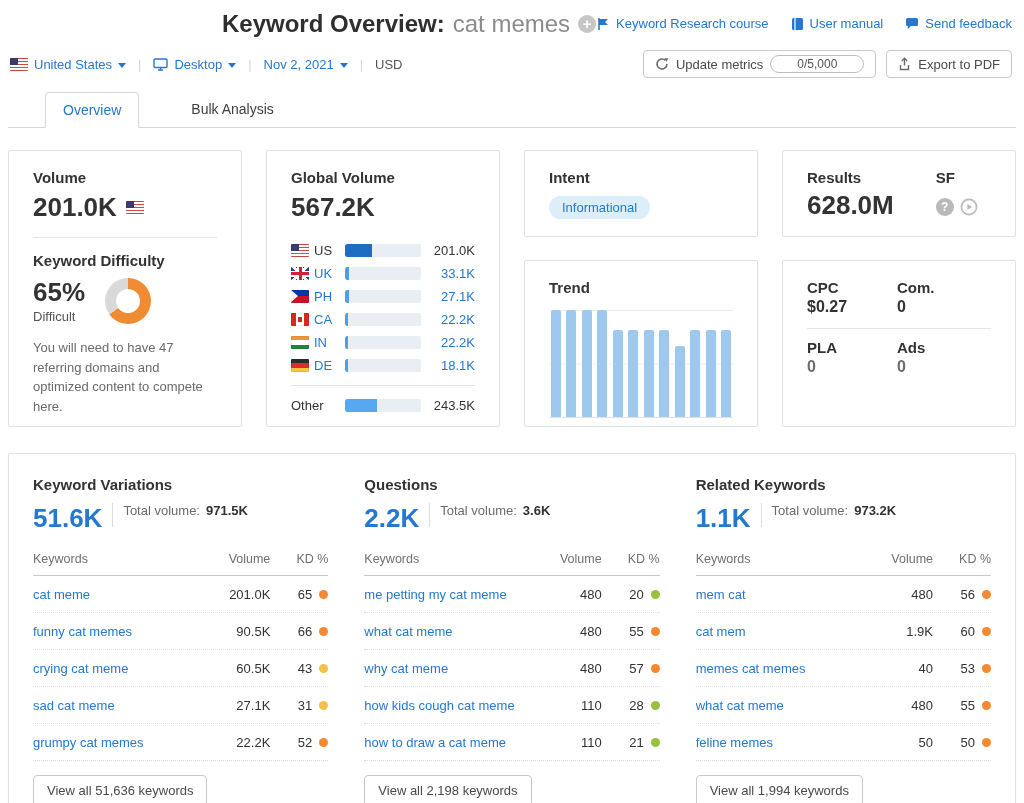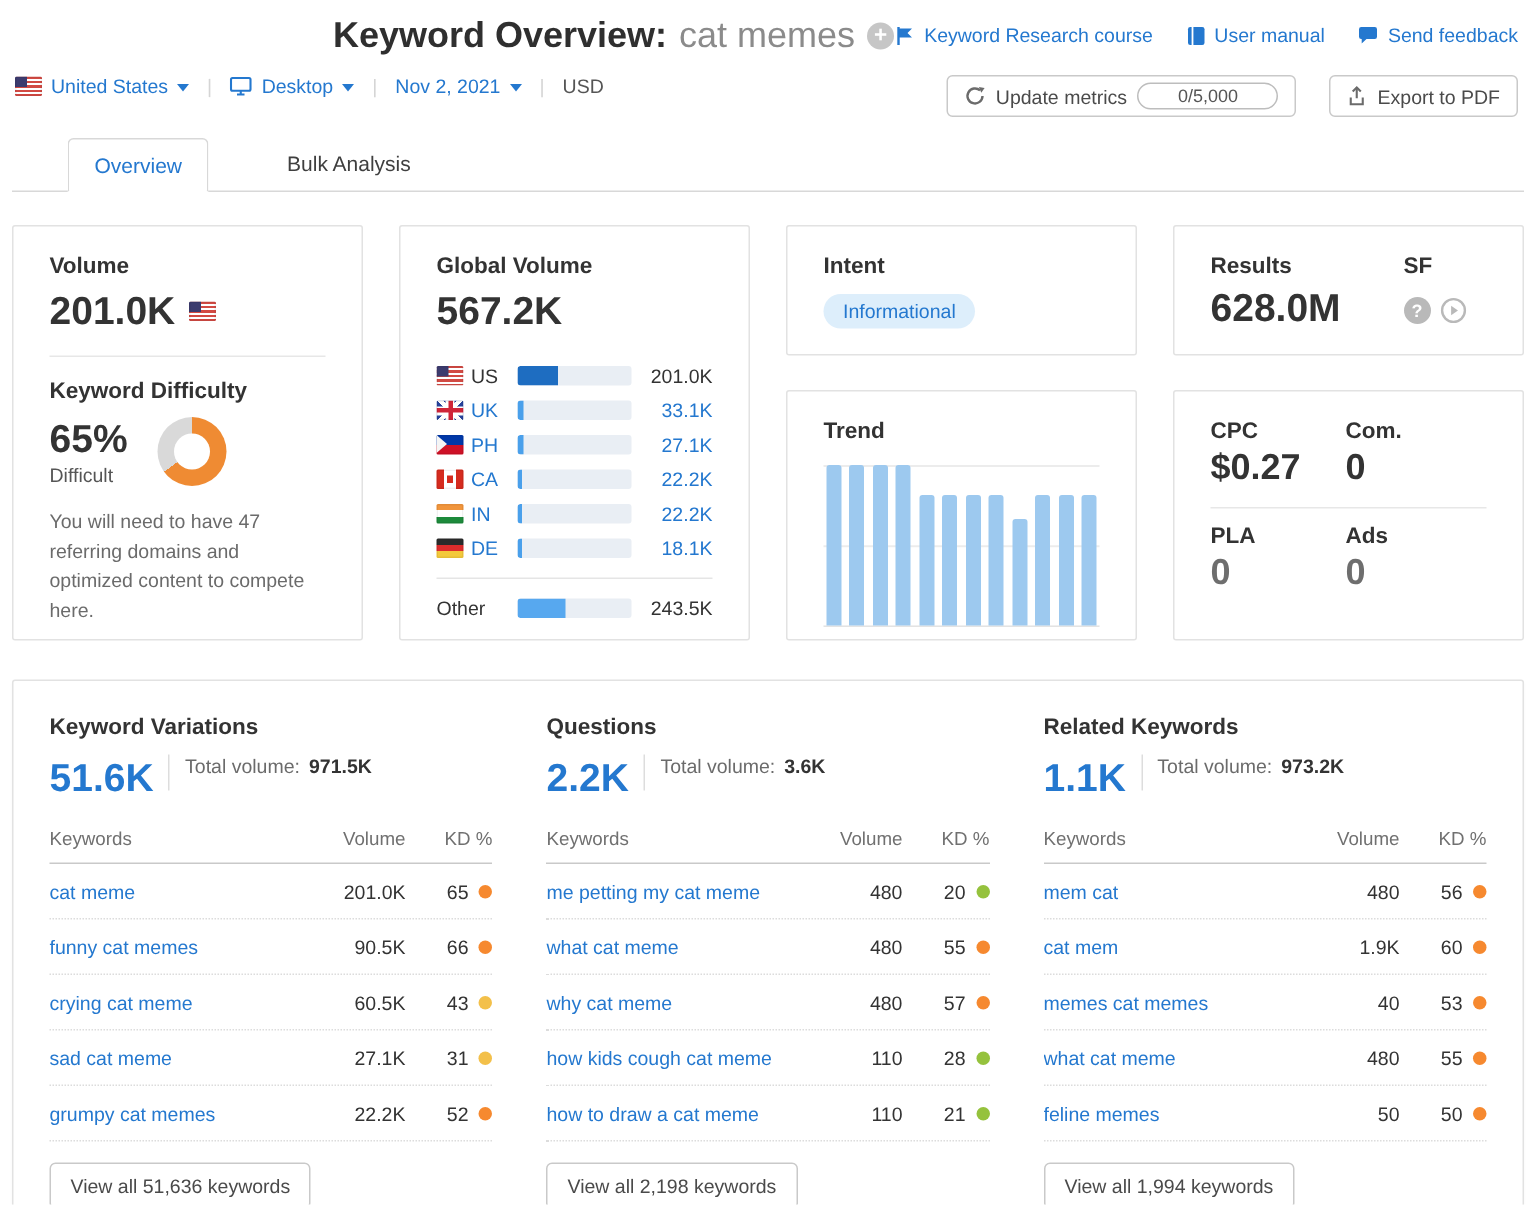--- a/index.html
+++ b/index.html
@@ -13,27 +13,27 @@
 
   
   .top-row { display:flex; justify-content:flex-end; align-items:flex-start; padding:2px 4px 0 2px; }
   h1 { font-size:24px; font-weight:bold; color:#2f2f2f; display:flex; align-items:center; gap:8px; }
   .kw-gray { color:#8b8b8b; font-weight:normal; }
   .add-kw { width:18px; height:18px; border-radius:50%; background:#c6c6c6; color:#fff;
             font-size:15px; line-height:17px; text-align:center; display:inline-block; cursor:pointer; }
   .help-links { display:flex; gap:22px; padding-top:6px; }
   .help-link { display:inline-flex; align-items:center; gap:6px; color:#2478cf; font-size:13px; text-decoration:none; cursor:pointer; }
 
-  .sub-row { display:flex; justify-content:space-between; align-items:flex-start; padding:12px 4px 14px 2px; }
+  .sub-row { display:flex; justify-content:space-between; align-items:center; padding:12px 4px 14px 2px; }
   .filters { display:flex; align-items:center; gap:12px; font-size:13px; }
   .filter { display:inline-flex; align-items:center; gap:6px; color:#2478cf; cursor:pointer; }
   .vsep { color:#d5d5d5; }
   .currency { color:#555; }
   .chev { width:0; height:0; border-left:4px solid transparent; border-right:4px solid transparent; border-top:5px solid #2478cf; margin-top:2px; }
-  .hdr-buttons { display:flex; gap:22px; }
+  .hdr-buttons { display:flex; gap:10px; }
   .btn { display:inline-flex; align-items:center; gap:7px; border:1px solid #c9c9c9; border-radius:4px;
          background:#fff; padding:4px 11px; font-size:13px; color:#4a4a4a; cursor:pointer; }
   .counter-pill { border:1px solid #bdbdbd; border-radius:11px; padding:1px 26px; font-size:12px; color:#555; }
 
   
   .tabs { display:flex; border-bottom:1px solid #d8d8d8; padding:0 2px; }
   .tab { padding:9px 17px; font-size:14px; color:#3f3f3f; cursor:pointer;margin-left:35px; }
   .tab.active { color:#2478cf; border:1px solid #d8d8d8; border-bottom:1px solid #fff;
                 border-radius:4px 4px 0 0; margin-bottom:-1px; background:#fff; }
 
@@ -103,21 +103,21 @@
 
   
   .trend-chart { height:108px; margin-top:14px; display:flex; align-items:flex-end; justify-content:space-between;
                  border-bottom:1px solid #e3e3e3; padding:0 2px;
                  background:linear-gradient(to bottom, #ececec 1px, transparent 1px) 0 0/100% 50%; }
   .tbar { width:10px; background:#9dc9ef; border-radius:2px 2px 0 0; }
 
   
   .cpc-grid { display:grid; grid-template-columns:90px 1fr; }
   .cpc-cell .card-title { margin-bottom:2px; }
-  .cpc-val { font-size:24px; font-weight:bold; color:#333; }
+  .cpc-val { font-size:16px; font-weight:bold; color:#333; }
   .cpc-val.gray { color:#6e6e6e; }
   .cpc-divider { border:none; border-top:1px solid #e7e7e7; margin:12px 0 10px 0; }
 
   
   .bottom-card { margin-top:26px; background:#fff; border:1px solid #e2e2e2; border-radius:2px;
                  padding:22px 24px 20px 24px; height:360px;
                  box-shadow:0 2px 2px rgba(0,0,0,.04); }
   .kw-cols { display:grid; grid-template-columns:1fr 1fr 1fr; gap:36px; height:100%; }
   .kw-col { display:flex; flex-direction:column; }
   .kw-title { font-size:15px; font-weight:bold; color:#333; }

